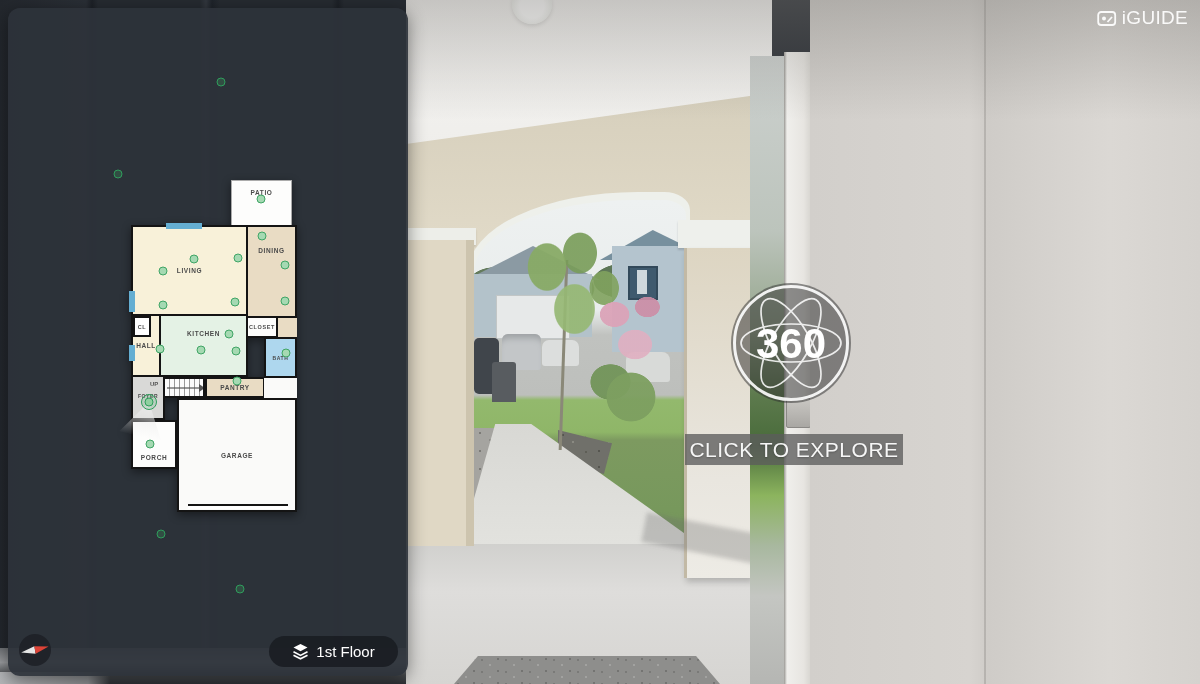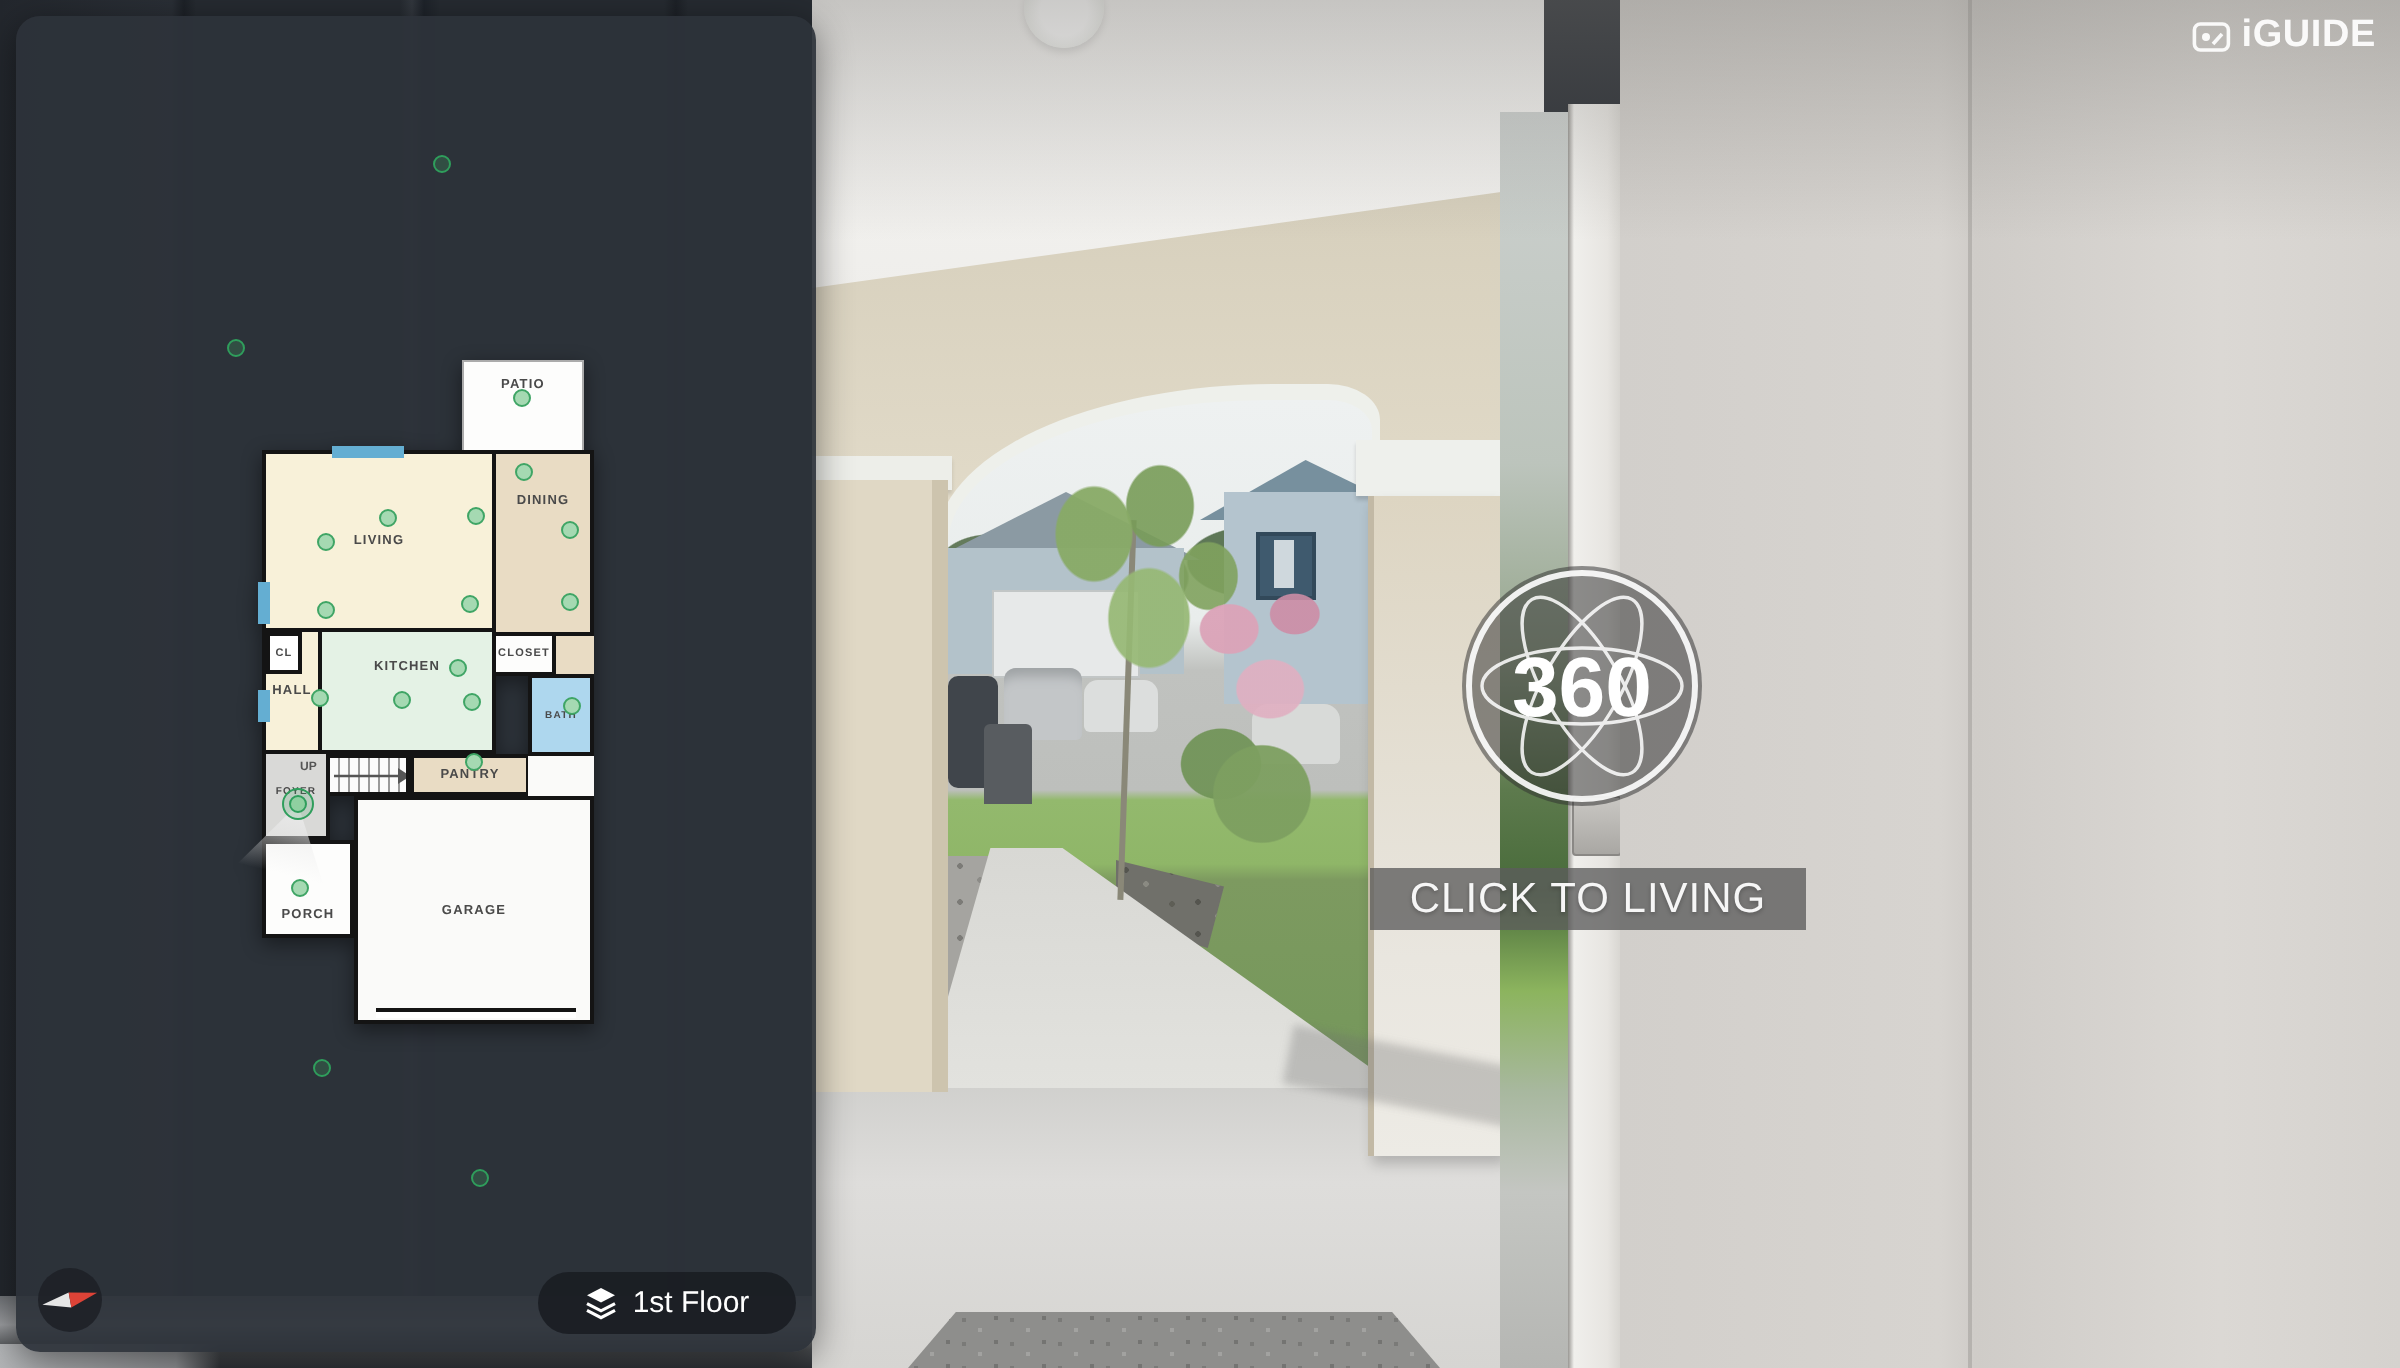--- a/index.html
+++ b/index.html
@@ -88,21 +88,21 @@
   #wall-corner{left:578px;top:0;width:2px;height:684px;background:rgba(150,148,144,.45);}
   #top-shade{left:0;top:0;width:794px;height:120px;background:linear-gradient(180deg,rgba(120,118,114,.38),rgba(120,118,114,0));}
 
   
   #badge-360{left:729px;top:281px;width:124px;height:124px;cursor:pointer;}
   #cta-bar{left:685px;top:434px;width:218px;height:31px;background:rgba(92,92,92,.78);
     color:#f6f6f6;font-size:21px;letter-spacing:.5px;display:flex;align-items:center;justify-content:center;cursor:pointer;text-shadow:0 1px 2px rgba(0,0,0,.25);}
 
   
   #logo{right:12px;top:7px;display:flex;align-items:center;gap:5px;color:rgba(255,255,255,.92);
-    font-size:19px;letter-spacing:.3px;cursor:pointer;font-weight:bold;}
+    font-size:19px;letter-spacing:.3px;cursor:pointer;}
 
   
   #panel{left:8px;top:8px;width:400px;height:668px;border-radius:12px;
     background:rgba(45,51,58,.93);box-shadow:0 4px 18px rgba(0,0,0,.45);}
 
   
   #plan{left:0;top:0;width:1200px;height:684px;pointer-events:none;filter:drop-shadow(0 3px 5px rgba(0,0,0,.45));}
   .room{position:absolute;box-sizing:border-box;border:2px solid #141414;display:flex;align-items:center;justify-content:center;}
   .room-label{font-size:6.5px;letter-spacing:.6px;color:#4a4a4a;font-weight:bold;}
   .room--thin{border:1px solid #ababab;}
@@ -188,21 +188,21 @@
   <circle cx="62" cy="62" r="56.5" fill="none" stroke="#ffffff" stroke-width="3" opacity="0.9"></circle>
   <g stroke="#ffffff" stroke-width="1.7" fill="none" opacity="0.85">
     <ellipse cx="62" cy="62" rx="50" ry="19"></ellipse>
     <ellipse cx="62" cy="62" rx="50" ry="19" transform="rotate(60 62 62)"></ellipse>
     <ellipse cx="62" cy="62" rx="50" ry="19" transform="rotate(120 62 62)"></ellipse>
   </g>
   <text x="62" y="77" text-anchor="middle" font-size="42" font-weight="bold" fill="#ffffff" font-family="Liberation Sans, sans-serif">360</text>
 </svg>
 
 <div class="abs" id="cta-bar">
-  <span>CLICK TO LIVING</span>
+  <span>CLICK TO EXPLORE</span>
 </div>
 
 <div class="abs" id="logo">
   <svg width="20" height="17" viewBox="0 0 20 17">
     <rect x="1.2" y="2" width="17" height="13" rx="3" fill="none" stroke="#ffffff" stroke-width="1.8" opacity="0.92"></rect>
     <circle cx="7" cy="8.5" r="2" fill="#ffffff" opacity="0.92"></circle>
     <path d="M10.5 12 L15 7" stroke="#ffffff" stroke-width="1.8" opacity="0.92"></path>
   </svg>
   <span>iGUIDE</span>
 </div>

